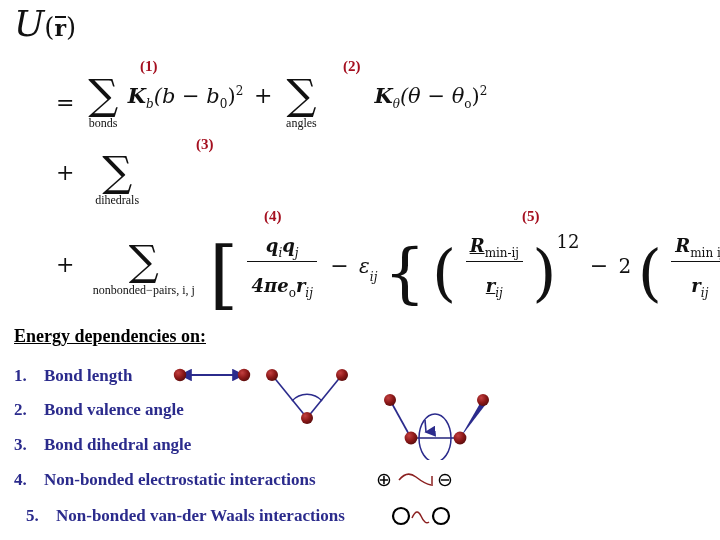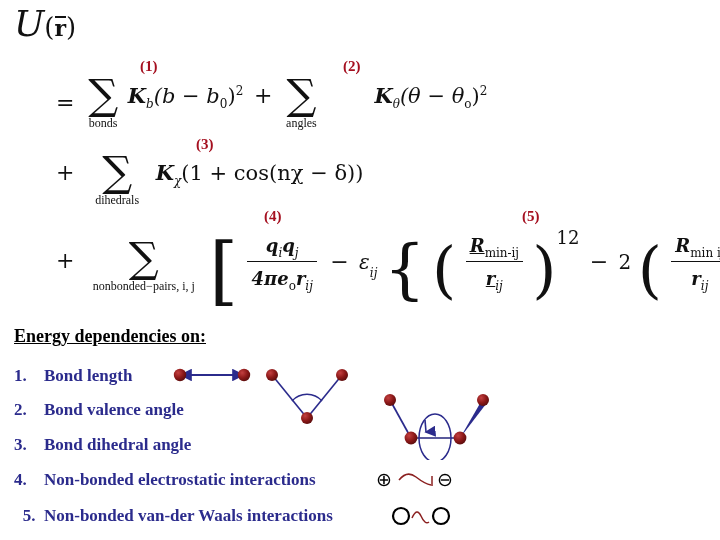--- a/index.html
+++ b/index.html
@@ -76,21 +76,21 @@
   .frac {
     display: inline-block;
     vertical-align: middle;
     text-align: center;
     margin: 8px 3px;
     font-size: 18px;
     position: relative;
     top: -1px;
   }
   .frac .num { display: block; padding: 0 4px 1px 4px; }
-  .frac .den { display: block; border-top: 1.6px solid #111; padding: 6px 4px 0 4px; }
+  .frac .den { display: block; border-top: 1.6px solid #111; padding: 13px 4px 0 4px; }
 
   
   .big-del {
     display: inline-block;
     font-size: 56px;
     line-height: 0.6;
     vertical-align: middle;
     font-family: "DejaVu Serif", serif;
     position: relative;
   }
@@ -157,23 +157,20 @@
     <span class="it bf">K</span><span class="it sb">θ</span><span class="it">(θ − θ</span><span class="sb">o</span><span>)</span><span class="sup">2</span>
   </span>
 </div>
 
 <div class="eqline eq-math" style="left:52px; top:155px;">
   <span class="op" style="position:relative; top:-7px;">+</span>
   <span class="sum" style="margin:0 10px;">
     <span class="sig">∑</span>
     <span class="sub">dihedrals</span>
   </span>
-  <span style="position:relative; top:-7px;">
-    <span class="it bf">K</span><span class="it sb">χ</span><span>(1 + cos(nχ − δ))</span>
-  </span>
 </div>
 
 <div class="eqline eq-math" style="left:52px; top:230px; font-size:20px;">
   <span class="op" style="position:relative; top:-4px;">+</span>
   <span class="sum" style="margin:0 8px;">
     <span class="sig">∑</span>
     <span class="sub">nonbonded−pairs, i, j</span>
   </span>
 
   <span class="big-del brk" style="top:4px;">[</span>
@@ -225,21 +222,21 @@
 </div>
 <div class="list-item" style="left:14px; top:400px;">
   <span class="num">2.</span><span>Bond valence angle</span>
 </div>
 <div class="list-item" style="left:14px; top:435px;">
   <span class="num">3.</span><span>Bond dihedral angle</span>
 </div>
 <div class="list-item" style="left:14px; top:470px;">
   <span class="num">4.</span><span>Non-bonded electrostatic interactions</span>
 </div>
-<div class="list-item" style="left:14px; top:506px;text-align:center;">
+<div class="list-item" style="left:26px; top:506px;">
   <span class="num">5.</span><span>Non-bonded van-der Waals interactions</span>
 </div>
 
 <svg class="diagram" style="left:168px; top:364px;" width="92" height="28">
   <defs>
     <radialGradient id="atomGrad" cx="35%" cy="32%" r="70%">
       <stop offset="0%" stop-color="#C34040"></stop>
       <stop offset="60%" stop-color="#8B1818"></stop>
       <stop offset="100%" stop-color="#5E0E0E"></stop>
     </radialGradient>

